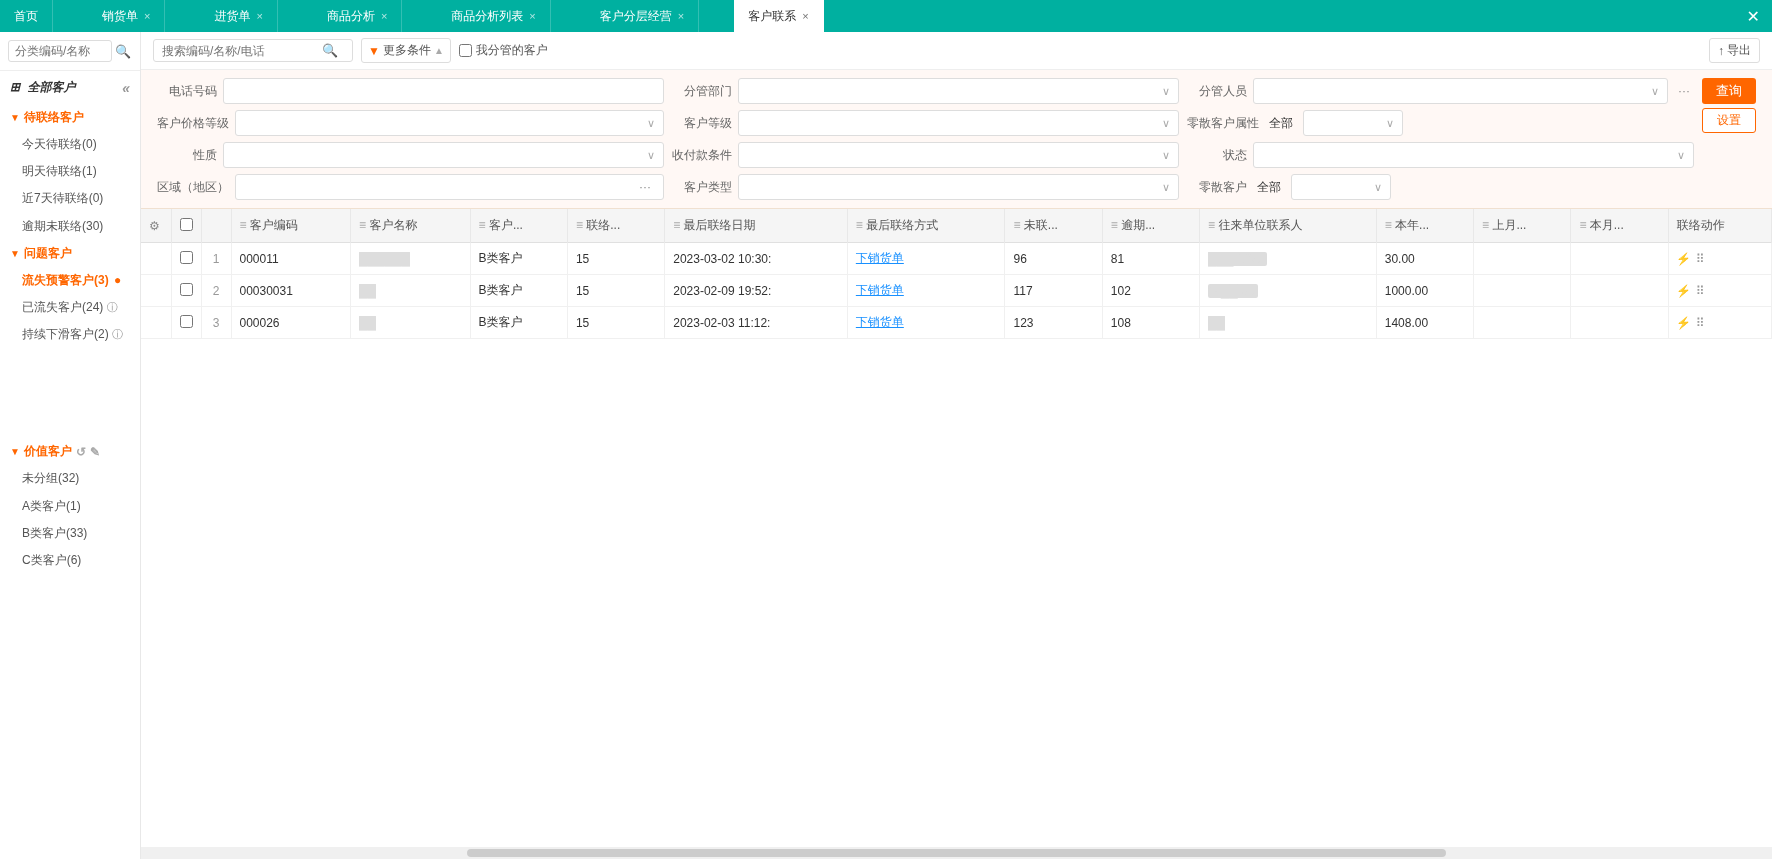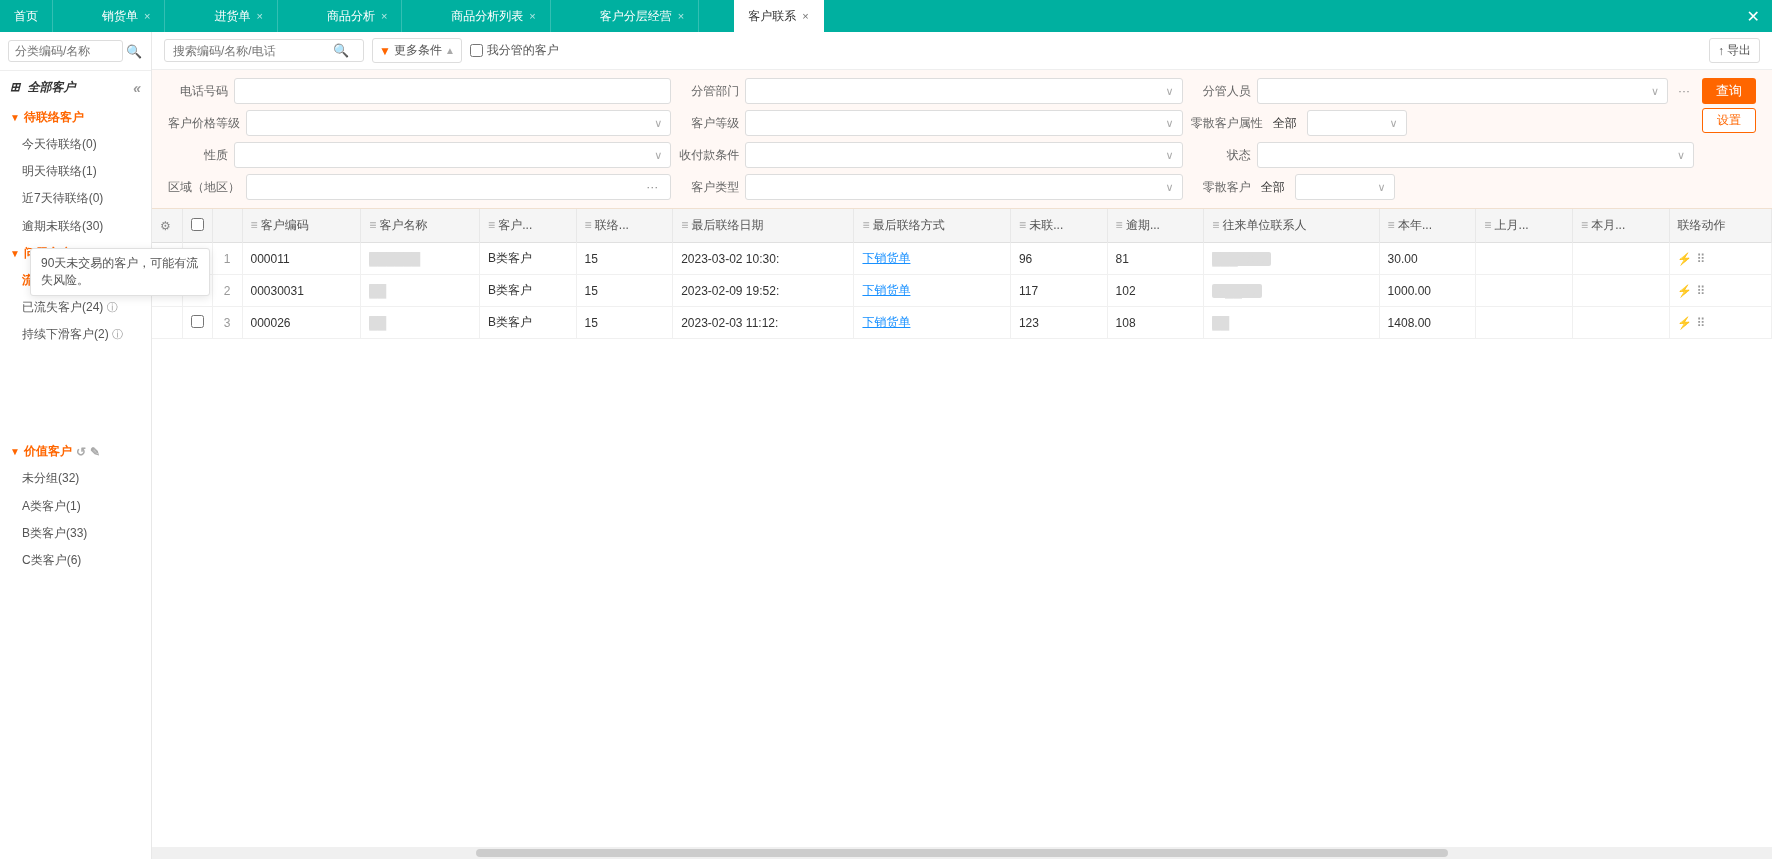--- a/index.html
+++ b/index.html
@@ -45,21 +45,21 @@
 
     
     .main-layout {
       display: flex;
       height: calc(100vh - 32px);
       overflow: hidden;
     }
 
     
     .sidebar {
-      width: 152px;
+      width: 141px;
       background: #fff;
       border-right: 1px solid #e8e8e8;
       display: flex;
       flex-direction: column;
       overflow-y: auto;
       flex-shrink: 0;
     }
     .sidebar-search {
       display: flex;
       align-items: center;
@@ -419,23 +419,20 @@
       <span class="arrow">▼</span>
       <span>问题客户</span>
     </div>
     <div class="sidebar-item active">
       <span>流失预警客户(3)</span>
       <span style="color:#f60; margin-left:2px;">●</span>
     </div>
     <div class="sidebar-item"><span>已流失客户(24)</span> <span style="color:#999;font-size:11px;">ⓘ</span></div>
     <div class="sidebar-item"><span>持续下滑客户(2)</span> <span style="color:#999;font-size:11px;">ⓘ</span></div>
 
-    <div class="tooltip-box">
-      <span>90天未交易的客户，可能有流失风险。</span>
-    </div>
 
     <div class="sidebar-group-title" style="margin-top: 90px;">
       <span class="arrow">▼</span>
       <span>价值客户</span>
       <span style="margin-left:4px;color:#aaa;">↺</span>
       <span style="margin-left:4px;color:#aaa;">✎</span>
     </div>
     <div class="sidebar-item"><span>未分组(32)</span></div>
     <div class="sidebar-item"><span>A类客户(1)</span></div>
     <div class="sidebar-item"><span>B类客户(33)</span></div>

